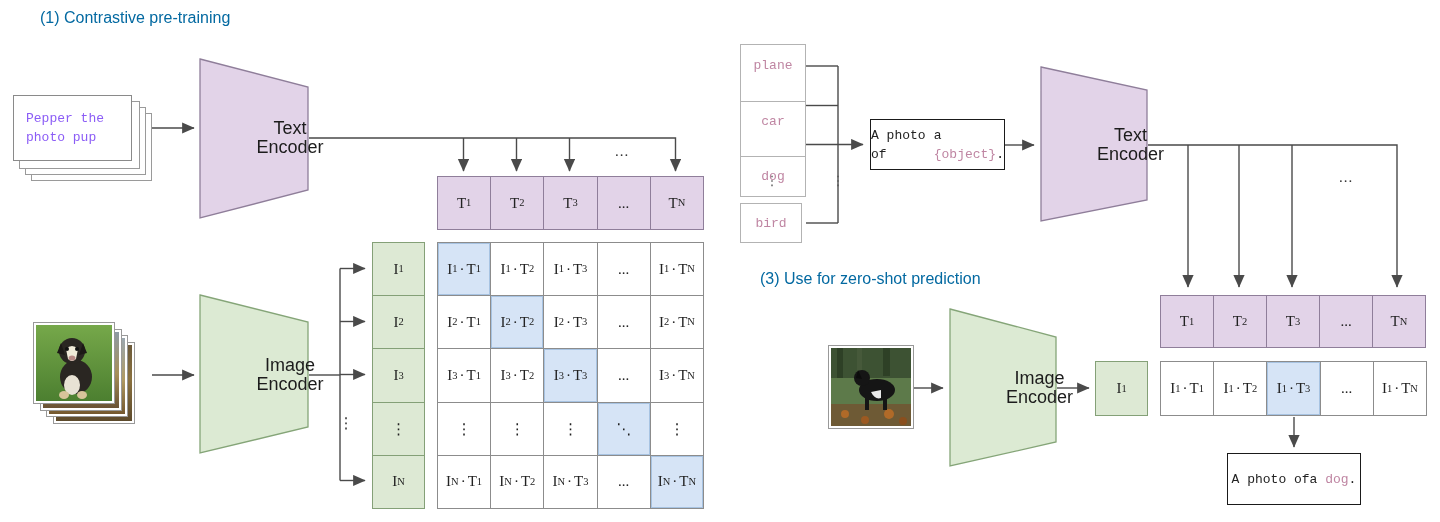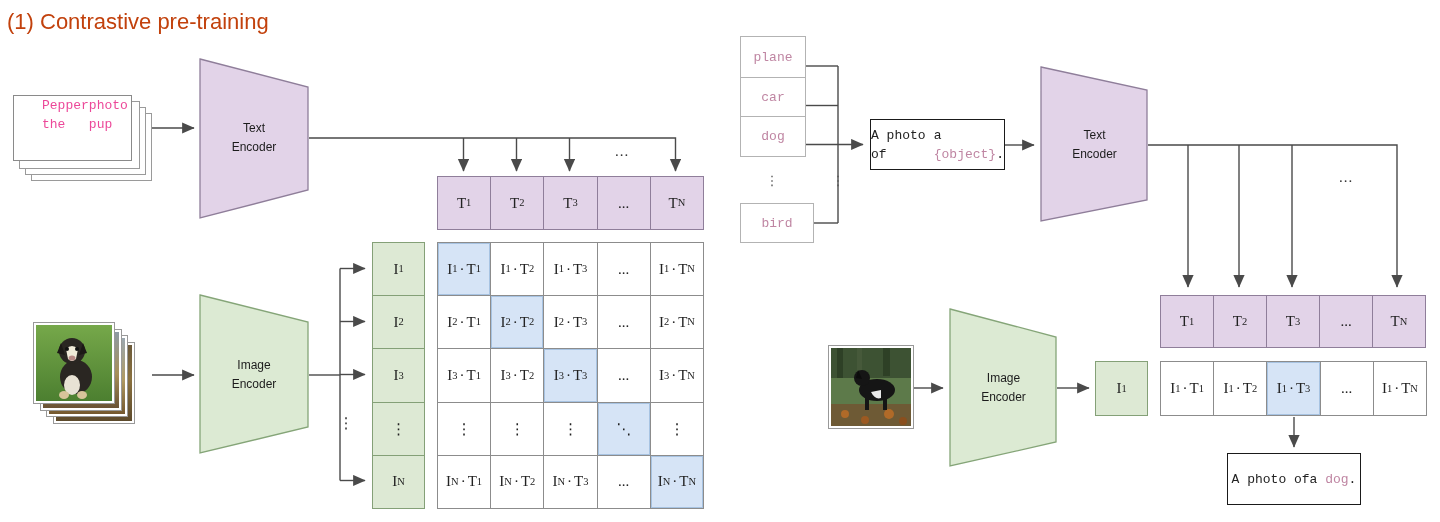--- a/index.html
+++ b/index.html
@@ -1,26 +1,26 @@
 <!DOCTYPE html>
 <html><head>
 <meta charset="utf-8">
 <style>
   html,body{margin:0;padding:0;background:#fff;}
   #canvas{position:relative;width:1440px;height:522px;background:#fff;overflow:hidden;
           font-family:"Liberation Sans",sans-serif;}
   .abs{position:absolute;}
-  .title{font-size:22px;color:#c2410c;white-space:nowrap;}
+  .title{font-size:16px;color:#0369a1;white-space:nowrap;margin-left:33px;}
   svg.wires{position:absolute;left:0;top:0;z-index:1;}
-  .enc-label{z-index:3;text-align:center;font-size:12px;line-height:19px;color:#1c1c1c;}
+  .enc-label{z-index:3;text-align:center;font-size:18px;line-height:19px;color:#1c1c1c;margin-left:36px;}
   
   .doc-frame{position:absolute;width:119px;height:66px;background:#fff;border:1px solid #9a9a9a;}
   .doc-main{position:absolute;width:119px;height:66px;background:#fff;border:1px solid #8a8a8a;
-            font-family:"Liberation Mono",monospace;font-size:13px;line-height:19px;color:#ec4899;
-            display:flex;flex-direction:row;justify-content:center;padding-left:28px;box-sizing:border-box;z-index:2;}
+            font-family:"Liberation Mono",monospace;font-size:13px;line-height:19px;color:#8b5cf6;
+            display:flex;flex-direction:column;justify-content:center;padding-left:12px;box-sizing:border-box;z-index:2;}
   
   .photo-frame{position:absolute;border:1px solid #999;background:#fff;}
   .photo-frame .inner{position:absolute;inset:2px;}
   
   .row{display:flex;z-index:2;box-sizing:border-box;}
   .row .cell{flex:1;display:flex;align-items:center;justify-content:center;
              font-family:"Liberation Serif","DejaVu Serif",serif;font-size:15px;color:#222;}
   .purple-row{border:1px solid #8f7e9a;background:#e2d3e8;}
   .purple-row .cell + .cell{border-left:1px solid #8f7e9a;}
   .green-col{display:flex;flex-direction:column;border:1px solid #84a077;background:#dde9d4;z-index:2;box-sizing:border-box;}
@@ -363,28 +363,28 @@
           <span>I</span>
           <sub>N</sub>
           <span class="op">·</span>
           <span>T</span>
           <sub>N</sub>
         </div>
     </div>
   </div>
 
 
-  <div class="abs label-stack" style="left:740px;top:36px;width:66px;">
+  <div class="abs label-stack" style="left:740px;top:44px;width:66px;gap:16px;">
     <div class="lcell" style="height:40px;">plane</div>
     <div class="lcell" style="height:38px;">car</div>
     <div class="lcell" style="height:39px;">dog</div>
   </div>
   <div class="abs mono-dots" style="left:764px;top:173px;width:16px;">⋮</div>
   <div class="abs mono-dots" style="left:830px;top:173px;width:16px;">⋮</div>
-  <div class="abs label-single" style="left:740px;top:203px;width:74px;height:40px;">bird</div>
+  <div class="abs label-single" style="left:740px;top:203px;width:62px;height:40px;">bird</div>
 
   <div class="abs prompt-box" style="left:870px;top:119px;width:135px;height:51px;">
     <div>A photo of</div>
     <div><span>a </span><span class="pink">{object}</span><span>.</span></div>
   </div>
 
   <div class="abs enc-label" style="left:1041px;top:126px;width:107px;">
     <div>Text</div>
     <div>Encoder</div>
   </div>
@@ -406,20 +406,21 @@
       </div>
     <div class="cell">
         <span>...</span>
       </div>
     <div class="cell">
         <span>T</span>
         <sub>N</sub>
       </div>
   </div>
 
+  <div class="abs title" style="left:727px;top:270px;">(3) Use for zero-shot prediction</div>
 
   <div class="photo-frame" style="left:828px;top:345px;width:84px;height:82px;z-index:2;">
     <svg class="inner" width="80" height="78" viewBox="0 0 80 78">
       <rect width="80" height="78" fill="#5d7a4a"></rect>
       <rect width="80" height="30" fill="#3d5233"></rect>
       <rect x="6" y="0" width="6" height="30" fill="#2e4026"></rect>
       <rect x="26" y="0" width="5" height="34" fill="#46593a"></rect>
       <rect x="52" y="0" width="7" height="28" fill="#2e4026"></rect>
       <rect x="0" y="56" width="80" height="22" fill="#6e5a35"></rect>
       <circle cx="14" cy="66" r="4" fill="#b06a28"></circle>

